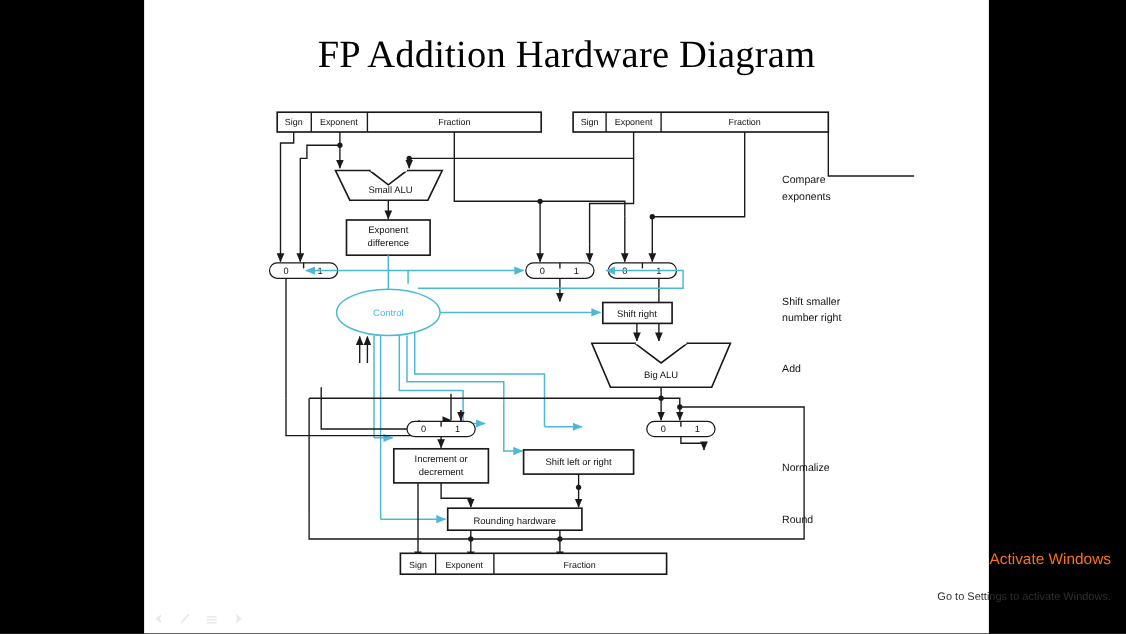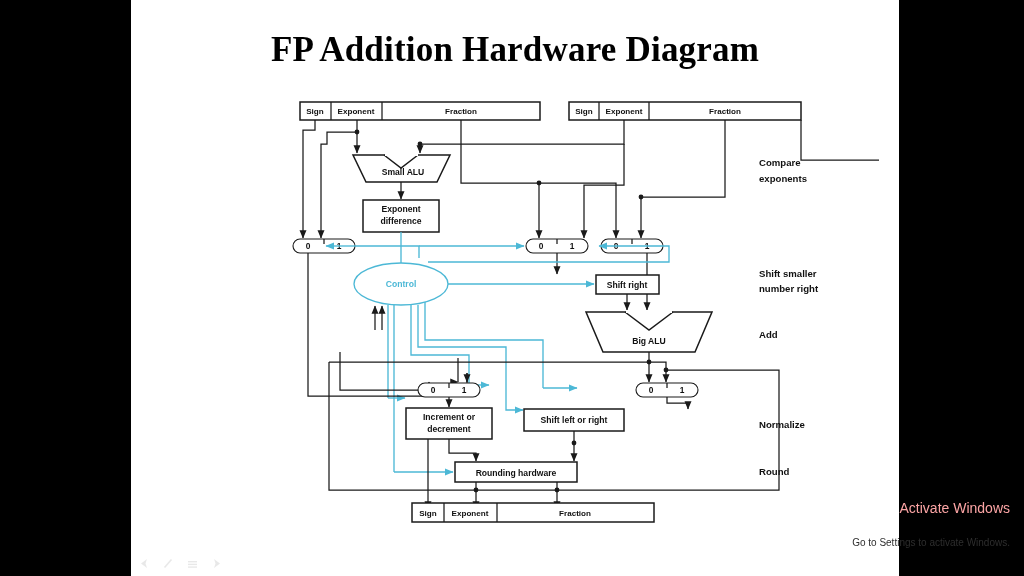--- a/index.html
+++ b/index.html
@@ -1,27 +1,27 @@
 <!DOCTYPE html>
 <html><head>
 <meta charset="utf-8">
 <style>
   html,body{margin:0;padding:0;background:#000;}
   body{width:1024px;height:576px;overflow:hidden;font-family:"Liberation Sans",sans-serif;}
   #screen{position:relative;width:1024px;height:576px;background:#000;}
-  #slide{position:absolute;left:131px;top:0;width:768px;height:576px;background:#fff;font-weight:bold;}
+  #slide{position:absolute;left:131px;top:0;width:768px;height:576px;background:#fff;}
 
   #title{position:absolute;left:0;top:30px;width:768px;text-align:center;
          font-family:"Liberation Serif",serif;font-size:35px;color:#000;letter-spacing:.2px;}
 
-  #diagram{position:absolute;left:0;top:0;width:768px;height:576px;margin-left:48px;}
+  #diagram{position:absolute;left:0;top:0;width:768px;height:576px;}
   #diagram svg{display:block;}
 
   .wm{position:absolute;right:14px;color:#3a3a3a;font-family:"Liberation Sans",sans-serif;}
-  #wm1{top:500px;font-size:14px;color:#fca5a5;}
+  #wm1{top:500px;font-size:14px;color:#f97316;}
   #wm2{top:537px;font-size:10px;color:#2e2e2e;}
 
   #toolbar{position:absolute;left:138px;top:556px;display:flex;gap:11px;align-items:center;opacity:.32;}
   .tb{width:13px;height:13px;display:block;}
 </style>
 </head>
 <body>
 
 <div id="screen">
 

